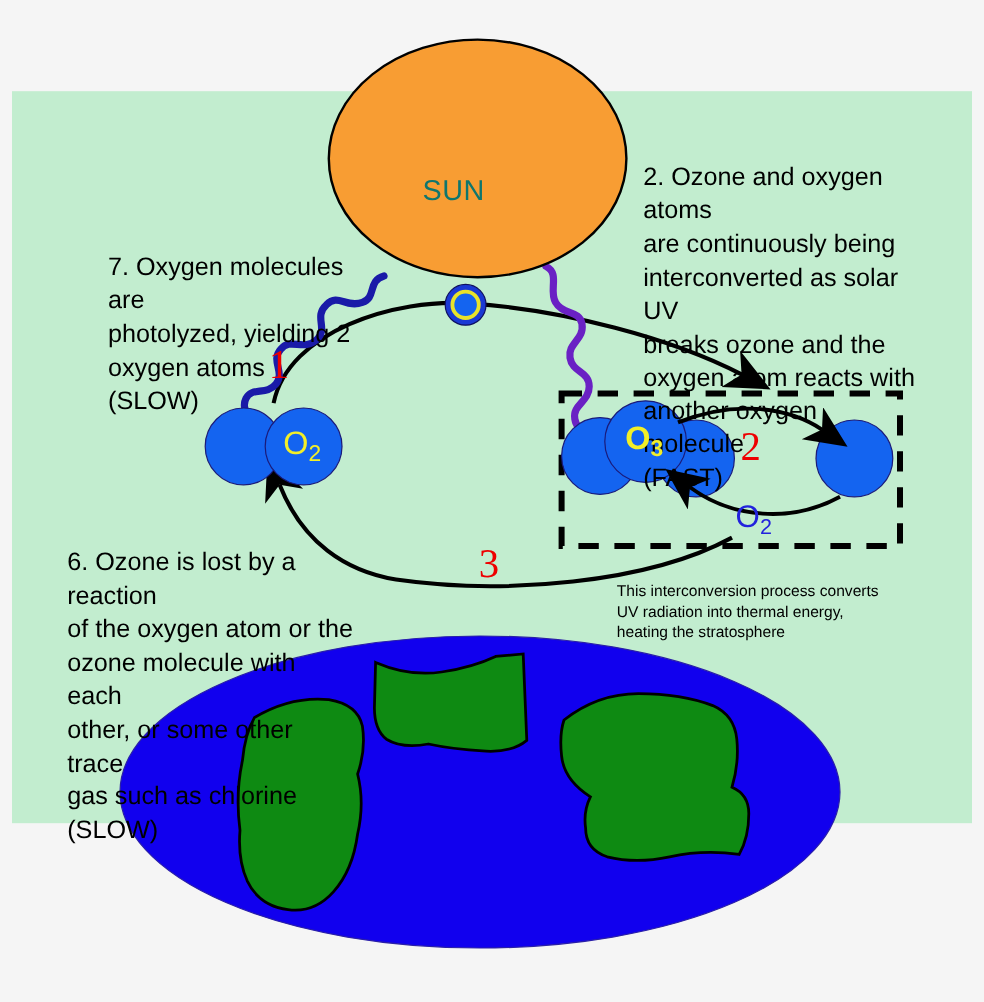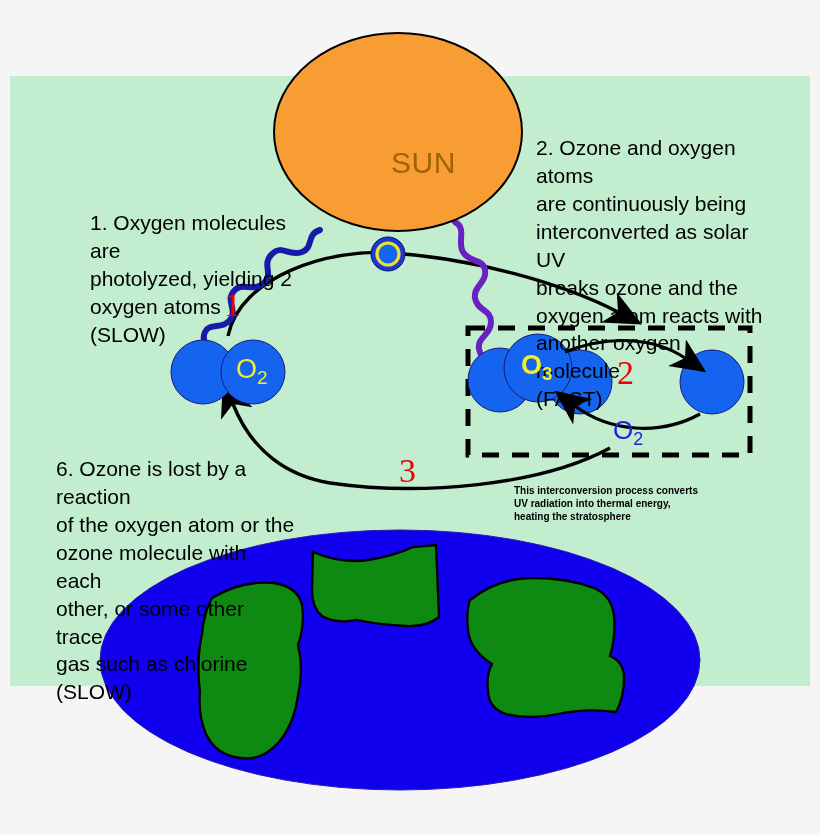--- a/index.html
+++ b/index.html
@@ -32,37 +32,35 @@
     overflow: visible;
   }
   .note {
     position: absolute;
     color: #000000;
     font-size: 21px;
     line-height: 1.33;
     white-space: pre-line;
   }
   .note-small {
-    font-size: 10px;
+    font-size: 13px;
     line-height: 1.32;
-    font-weight: bold;
   }
   .num {
     position: absolute;
     color: #ee0000;
     font-size: 34px;
     font-family: "Liberation Serif", serif;
     font-weight: normal;
   }
   .sun-label {
     position: absolute;
-    color: #a16207;
-    font-size: 30px;
+    color: #0f766e;
+    font-size: 24px;
     letter-spacing: 0.5px;
-    margin-left: 39px;
   }
   .mol-label {
     position: absolute;
     font-size: 27px;
     color: #f2ef28;
     font-family: "Liberation Sans", sans-serif;
   }
   .mol-label sub { font-size: 19px; }
   .o2-blue {
     position: absolute;
@@ -131,21 +129,21 @@
     <g>
       <circle cx="388" cy="254" r="17" fill="#1a39d4" stroke="#101060" stroke-width="1"></circle>
       <circle cx="388" cy="254" r="11" fill="#1464f0" stroke="#e8e32a" stroke-width="3.2"></circle>
     </g>
 
     <ellipse cx="398" cy="132" rx="124" ry="99" fill="#f89d33" stroke="#000000" stroke-width="2"></ellipse>
   </svg>
 
   <div class="sun-label" style="left:352px; top:146px;">SUN</div>
 
-  <div class="note" style="left:90px; top:209px; width:210px;">1. Oxygen molecules are
+  <div class="note" style="left:90px; top:209px; width:210px;">7. Oxygen molecules are
 photolyzed, yielding 2
 oxygen atoms (SLOW)</div>
 
   <div class="note" style="left:536px; top:134px; width:230px;">2. Ozone and oxygen atoms
 are continuously being
 interconverted as solar UV
 breaks ozone and the
 oxygen atom reacts with
 another oxygen molecule
 (FAST)</div>

